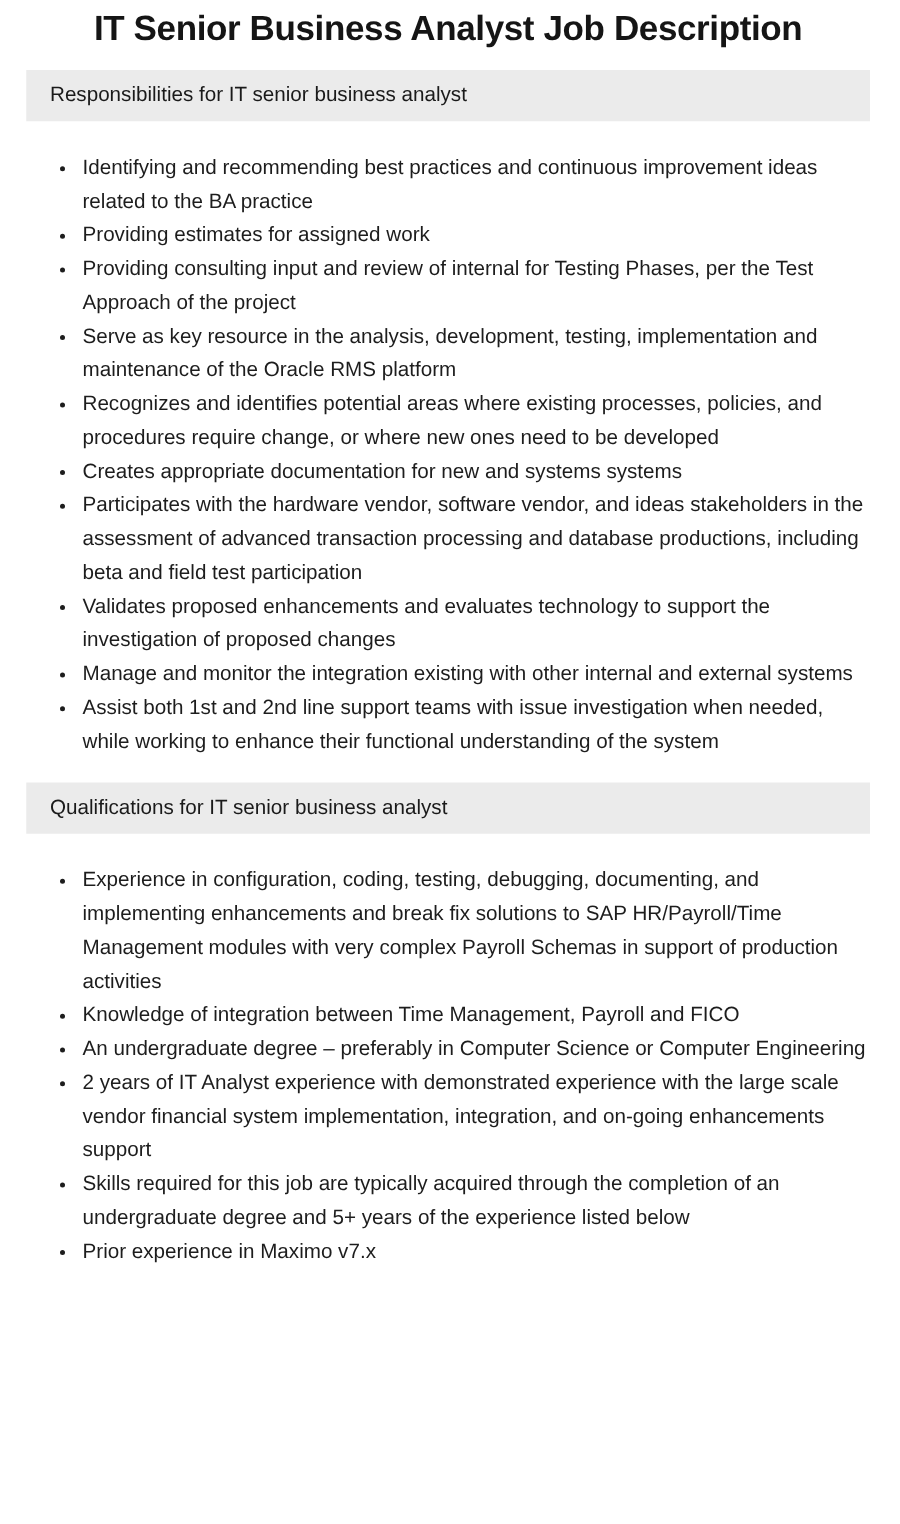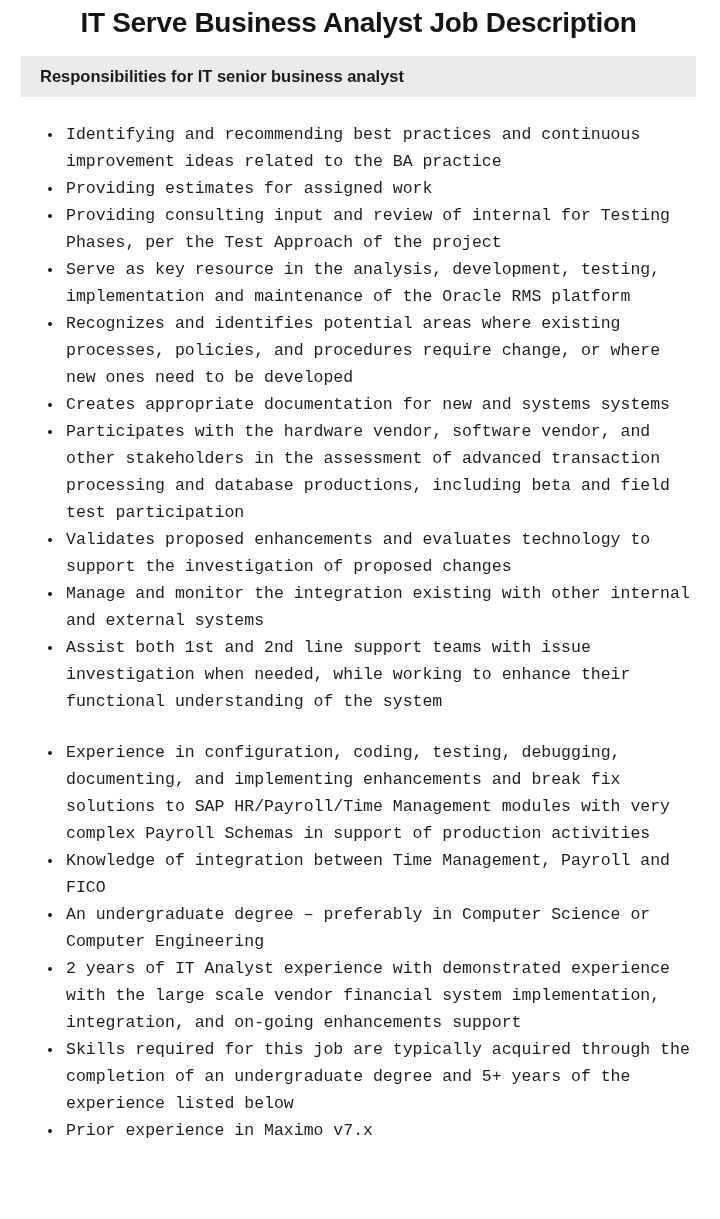--- a/index.html
+++ b/index.html
@@ -32,68 +32,68 @@
     font-size: 16.5px;
     line-height: 27.5px;
     color: #1d1d1d;
   }
   .section-bar {
     margin-top: 16px;
     background: #ebebeb;
     padding: 11px 10px 11px 19px;
     font-size: 16.5px;
     line-height: 19px;
-    font-weight: bold;
+    font-weight: normal;
     color: #1a1a1a;
   }
   ul.bullet-list {
     margin: 24px 0 19px 0;
     padding: 0 0 0 42px;
     list-style: disc outside;
   }
   ul.bullet-list li {
     font-size: 16.5px;
     line-height: 27px;
     padding-left: 3px;
     color: #1d1d1d;
-    font-family: Liberation Mono, monospace;
   }
   ul.bullet-list li::marker {
     color: #1d1d1d;
     font-size: 0.9em;
   }
   section:last-of-type ul.bullet-list {
     margin-bottom: 12px;
   }
 </style>
 </head>
 <body>
 
 <div class="page">
 
-  <h1 class="page-title">IT Serve Business Analyst Job Description</h1>
+  <h1 class="page-title">IT Senior Business Analyst Job Description</h1>
 
 
   <section>
     <div class="section-bar">Responsibilities for IT senior business analyst</div>
     <ul class="bullet-list">
         <li>Identifying and recommending best practices and continuous improvement ideas related to the BA practice</li>
         <li>Providing estimates for assigned work</li>
         <li>Providing consulting input and review of internal for Testing Phases, per the Test Approach of the project</li>
         <li>Serve as key resource in the analysis, development, testing, implementation and maintenance of the Oracle RMS platform</li>
         <li>Recognizes and identifies potential areas where existing processes, policies, and procedures require change, or where new ones need to be developed</li>
         <li>Creates appropriate documentation for new and systems systems</li>
-        <li>Participates with the hardware vendor, software vendor, and other stakeholders in the assessment of advanced transaction processing and database productions, including beta and field test participation</li>
+        <li>Participates with the hardware vendor, software vendor, and ideas stakeholders in the assessment of advanced transaction processing and database productions, including beta and field test participation</li>
         <li>Validates proposed enhancements and evaluates technology to support the investigation of proposed changes</li>
         <li>Manage and monitor the integration existing with other internal and external systems</li>
         <li>Assist both 1st and 2nd line support teams with issue investigation when needed, while working to enhance their functional understanding of the system</li>
       </ul>
   </section>
 
   <section>
+    <div class="section-bar">Qualifications for IT senior business analyst</div>
     <ul class="bullet-list">
         <li>Experience in configuration, coding, testing, debugging, documenting, and implementing enhancements and break fix solutions to SAP HR/Payroll/Time Management modules with very complex Payroll Schemas in support of production activities</li>
         <li>Knowledge of integration between Time Management, Payroll and FICO</li>
         <li>An undergraduate degree – preferably in Computer Science or Computer Engineering</li>
         <li>2 years of IT Analyst experience with demonstrated experience with the large scale vendor financial system implementation, integration, and on-going enhancements support</li>
         <li>Skills required for this job are typically acquired through the completion of an undergraduate degree and 5+ years of the experience listed below</li>
         <li>Prior experience in Maximo v7.x</li>
       </ul>
   </section>
 

